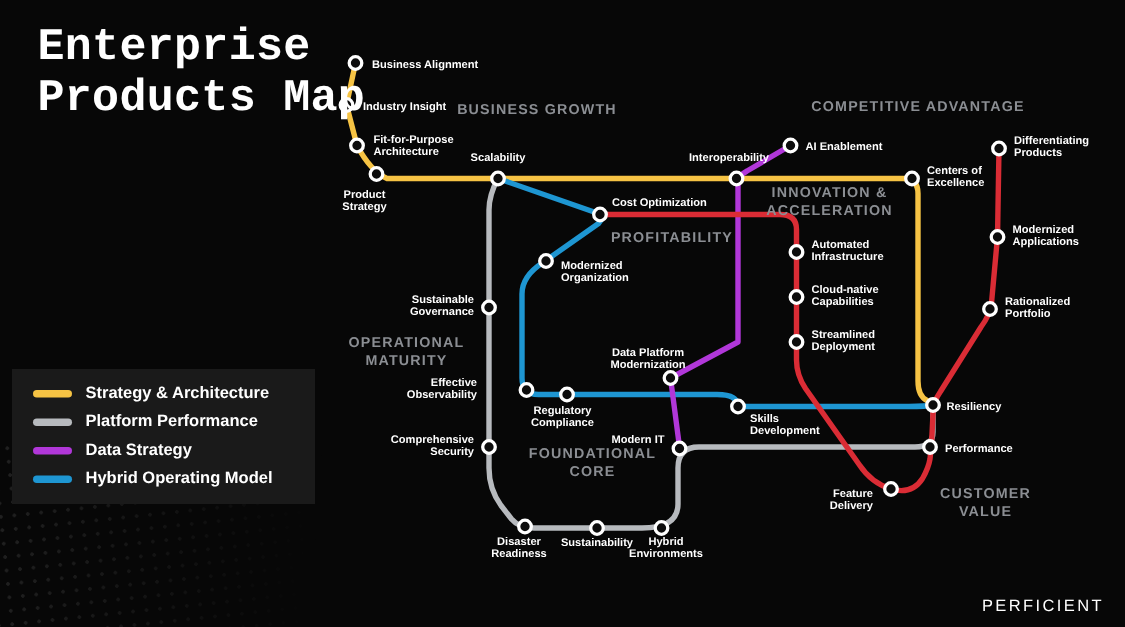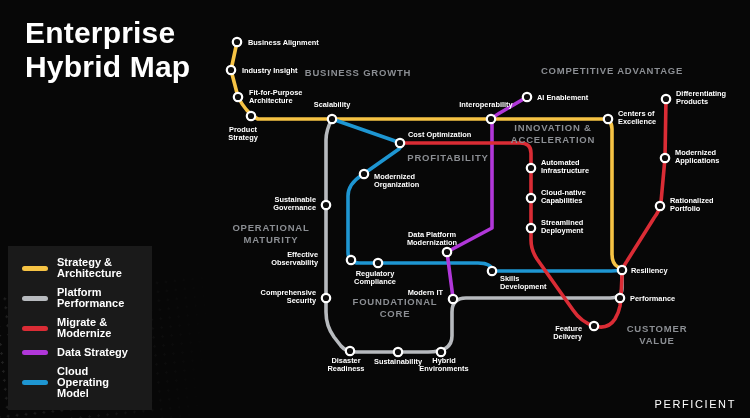--- a/index.html
+++ b/index.html
@@ -3,24 +3,24 @@
 <meta charset="utf-8">
 <style>
   html,body{margin:0;padding:0;background:#000;}
   .canvas{
     position:relative;width:750px;height:418px;overflow:hidden;
     background:#070707;
     font-family:"Liberation Sans",sans-serif;
   }
   .title{
     position:absolute;left:25px;top:16px;color:#fff;
-    font-size:30px;font-weight:800;line-height:1.13;letter-spacing:.2px;
+    font-size:30px;font-weight:800;line-height:1.13;letter-spacing:.2px;font-family:Liberation Mono, monospace;
   }
   .legend{
-    position:absolute;left:8px;top:246px;width:144px;box-sizing:border-box;
+    position:absolute;left:8px;top:246px;width:202px;box-sizing:border-box;
     background:#1a1a1a;padding:11px 14px;
   }
   .legend-row{display:flex;align-items:center;gap:9px;margin-bottom:8px;}
   .legend-row:last-child{margin-bottom:0;}
   .swatch{width:26px;height:5px;border-radius:3px;flex:0 0 auto;}
   .legend-label{color:#fff;font-size:11px;font-weight:700;line-height:11px;}
   .brand{
     position:absolute;right:14px;bottom:8px;color:#fff;
     font-size:11px;font-weight:400;letter-spacing:1.6px;
   }
@@ -111,41 +111,37 @@
       <circle cx="350" cy="351" r="4.2" class="station-dot"></circle>
       <text text-anchor="middle" class="station-label"><tspan x="346" y="363">Disaster</tspan><tspan x="346" y="371">Readiness</tspan></text>
       <circle cx="398" cy="352" r="4.2" class="station-dot"></circle>
       <text text-anchor="middle" class="station-label"><tspan x="398" y="364">Sustainability</tspan></text>
       <circle cx="441" cy="352" r="4.2" class="station-dot"></circle>
       <text text-anchor="middle" class="station-label"><tspan x="444" y="363">Hybrid</tspan><tspan x="444" y="371">Environments</tspan></text>
     </svg>
 
   <div class="title">
     <div>Enterprise</div>
-    <div>Hybrid Map</div>
+    <div>Products Map</div>
   </div>
 
   <div class="legend">
     <div class="legend-row">
       <span class="swatch" style="background: rgb(246, 195, 68);"></span>
       <span class="legend-label">Strategy &amp; Architecture</span>
     </div>
     <div class="legend-row">
       <span class="swatch" style="background: rgb(183, 186, 190);"></span>
       <span class="legend-label">Platform Performance</span>
     </div>
     <div class="legend-row">
-      <span class="swatch" style="background: rgb(218, 44, 53);"></span>
-      <span class="legend-label">Migrate &amp; Modernize</span>
-    </div>
-    <div class="legend-row">
       <span class="swatch" style="background: rgb(177, 55, 217);"></span>
       <span class="legend-label">Data Strategy</span>
     </div>
     <div class="legend-row">
       <span class="swatch" style="background: rgb(30, 150, 210);"></span>
-      <span class="legend-label">Cloud Operating Model</span>
+      <span class="legend-label">Hybrid Operating Model</span>
     </div>
   </div>
 
   <div class="brand">PERFICIENT</div>
 
 </div>
 
 </body></html>

